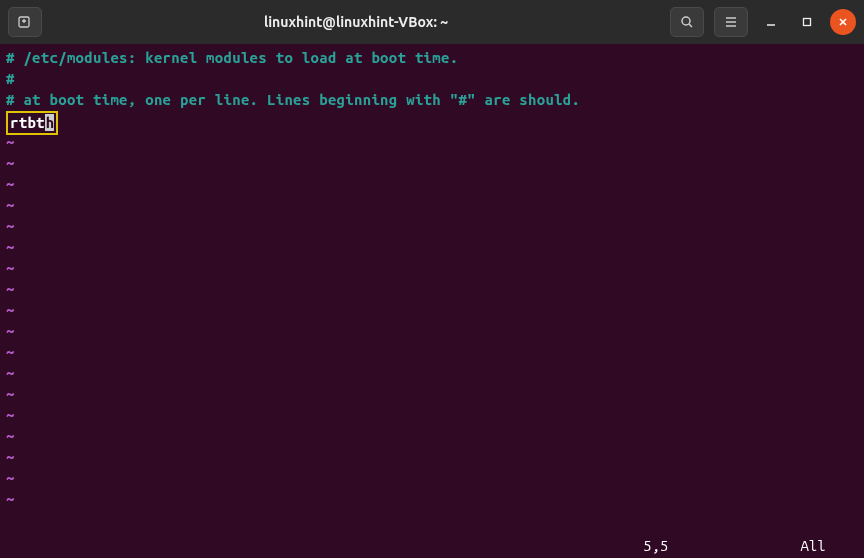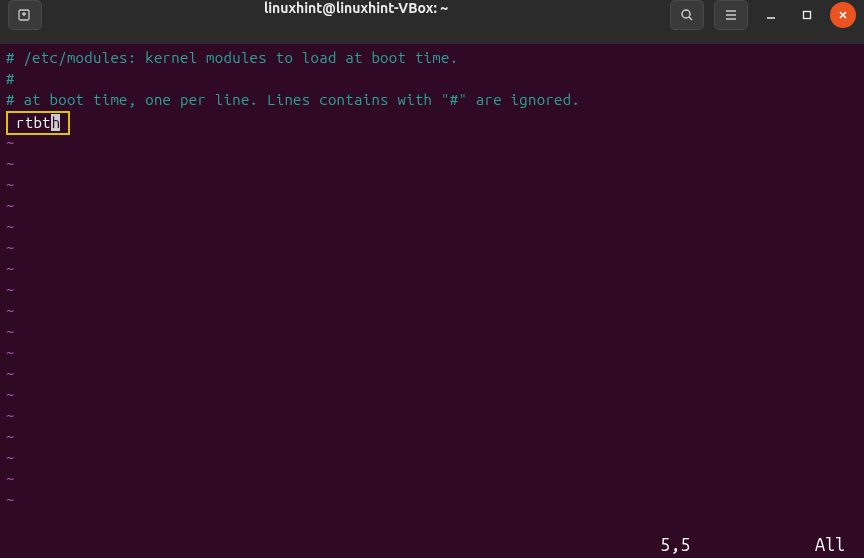--- a/index.html
+++ b/index.html
@@ -13,21 +13,21 @@
       background: #300a24;
       font-family: "Ubuntu Mono", "DejaVu Sans Mono", monospace;
       font-size: 14px;
       color: #ffffff;
       overflow: hidden;
     }
     .titlebar {
       height: 44px;
       background: #2b2b2b;
       display: flex;
-      align-items: flex-start;
+      align-items: center;
       padding: 0 8px;
       gap: 8px;
     }
     .titlebar-left {
       display: flex;
       align-items: center;
       gap: 8px;
       flex: 0 0 auto;
     }
     .titlebar-btn {
@@ -75,52 +75,53 @@
     }
     .comment {
       color: #2aa198;
     }
     .tilde {
       color: #b658c4;
     }
     .line {
       white-space: pre;
       height: 21px;
+      font-weight: bold;
     }
     .highlighted-text {
       color: #ffffff;
       background: transparent;
     }
     .highlight-box {
       display: inline-block;
       border: 2px solid #dfc200;
-      padding: 0 8px;
+      padding: 0 2px;
     }
     .cursor {
       display: inline-block;
       width: 9px;
       height: 17px;
       background: #cccccc;
       vertical-align: text-bottom;
       position: relative;
     }
     .cursor-char {
       position: absolute;
       color: #300a24;
       left: 1px;
       top: -1px;
     }
     .status-line {
       position: absolute;
       bottom: 4px;
       left: 6px;
-      right: 4px;
+      right: 21px;
       display: flex;
       color: #ffffff;
-      font-size: 18px;
+      font-size: 15px;
     }
     .status-left {
       flex: 1;
     }
     .status-mid {
       width: 140px;
       text-align: left;
     }
     .status-right {
       width: 60px;
@@ -169,21 +170,21 @@
         <line x1="3" y1="3" x2="9" y2="9" stroke="#fff" stroke-width="1.6"></line>
         <line x1="9" y1="3" x2="3" y2="9" stroke="#fff" stroke-width="1.6"></line>
       </svg>
     </div>
   </div>
 </div>
 
 <div class="terminal-content">
   <div class="line comment"># /etc/modules: kernel modules to load at boot time.</div>
   <div class="line comment">#</div>
-  <div class="line comment"># at boot time, one per line. Lines contains with "#" are ignored.</div>
+  <div class="line comment"># at boot time, one per line. Lines beginning with "#" are should.</div>
   <div class="line"><span class="highlight-box"><span class="highlighted-text">rtbt</span><span class="cursor"><span class="cursor-char">h</span></span></span></div>
   <div class="line tilde">~</div>
   <div class="line tilde">~</div>
   <div class="line tilde">~</div>
   <div class="line tilde">~</div>
   <div class="line tilde">~</div>
   <div class="line tilde">~</div>
   <div class="line tilde">~</div>
   <div class="line tilde">~</div>
   <div class="line tilde">~</div>

